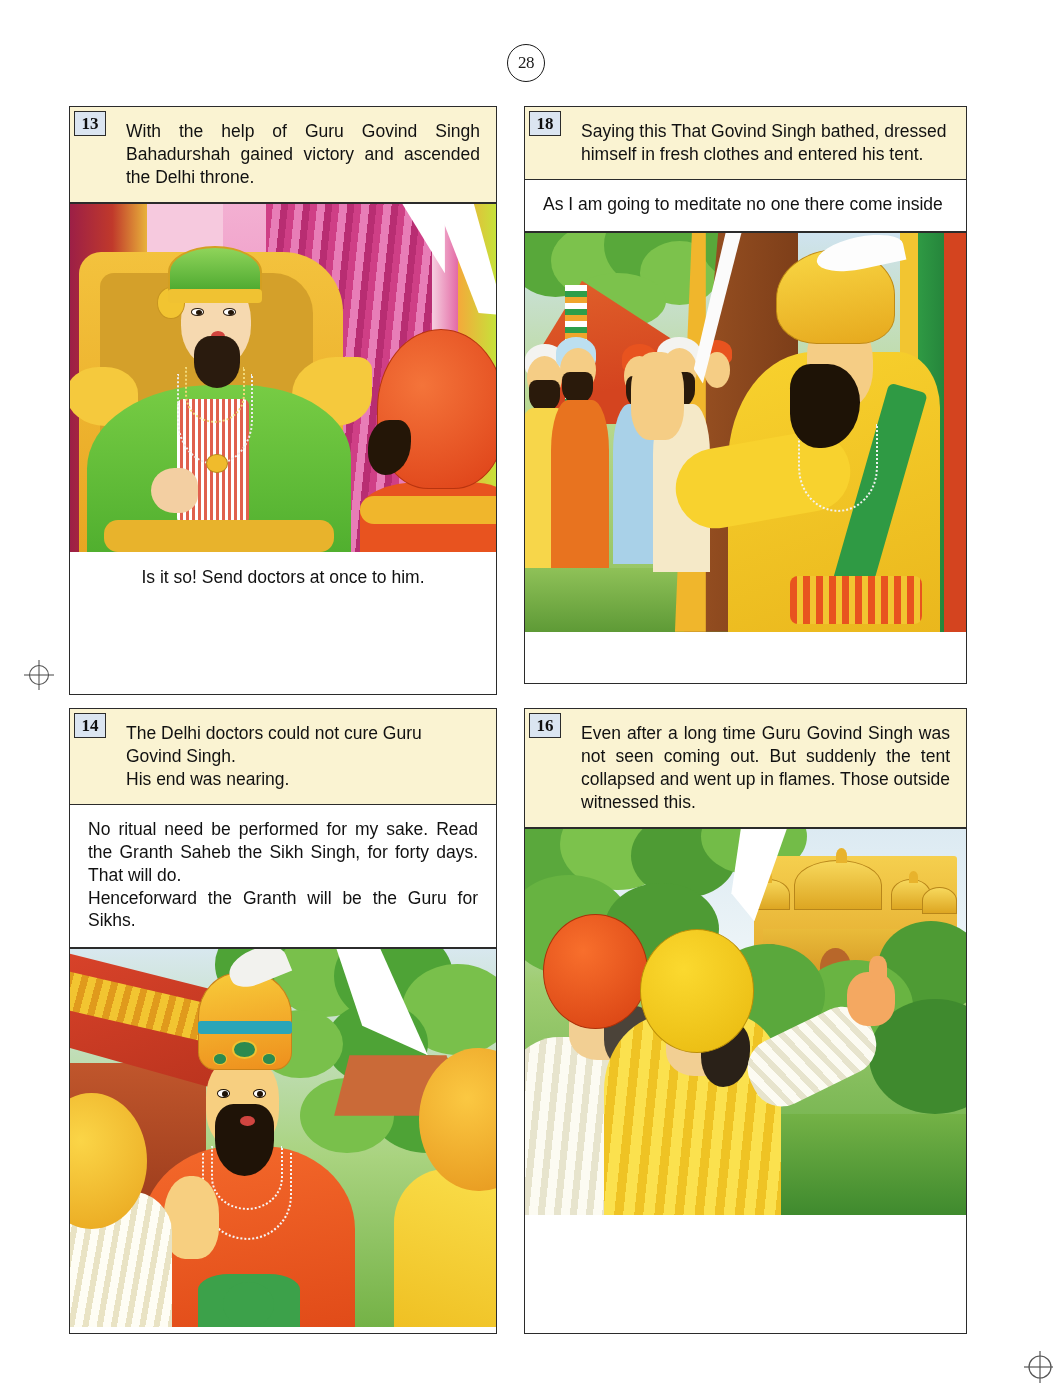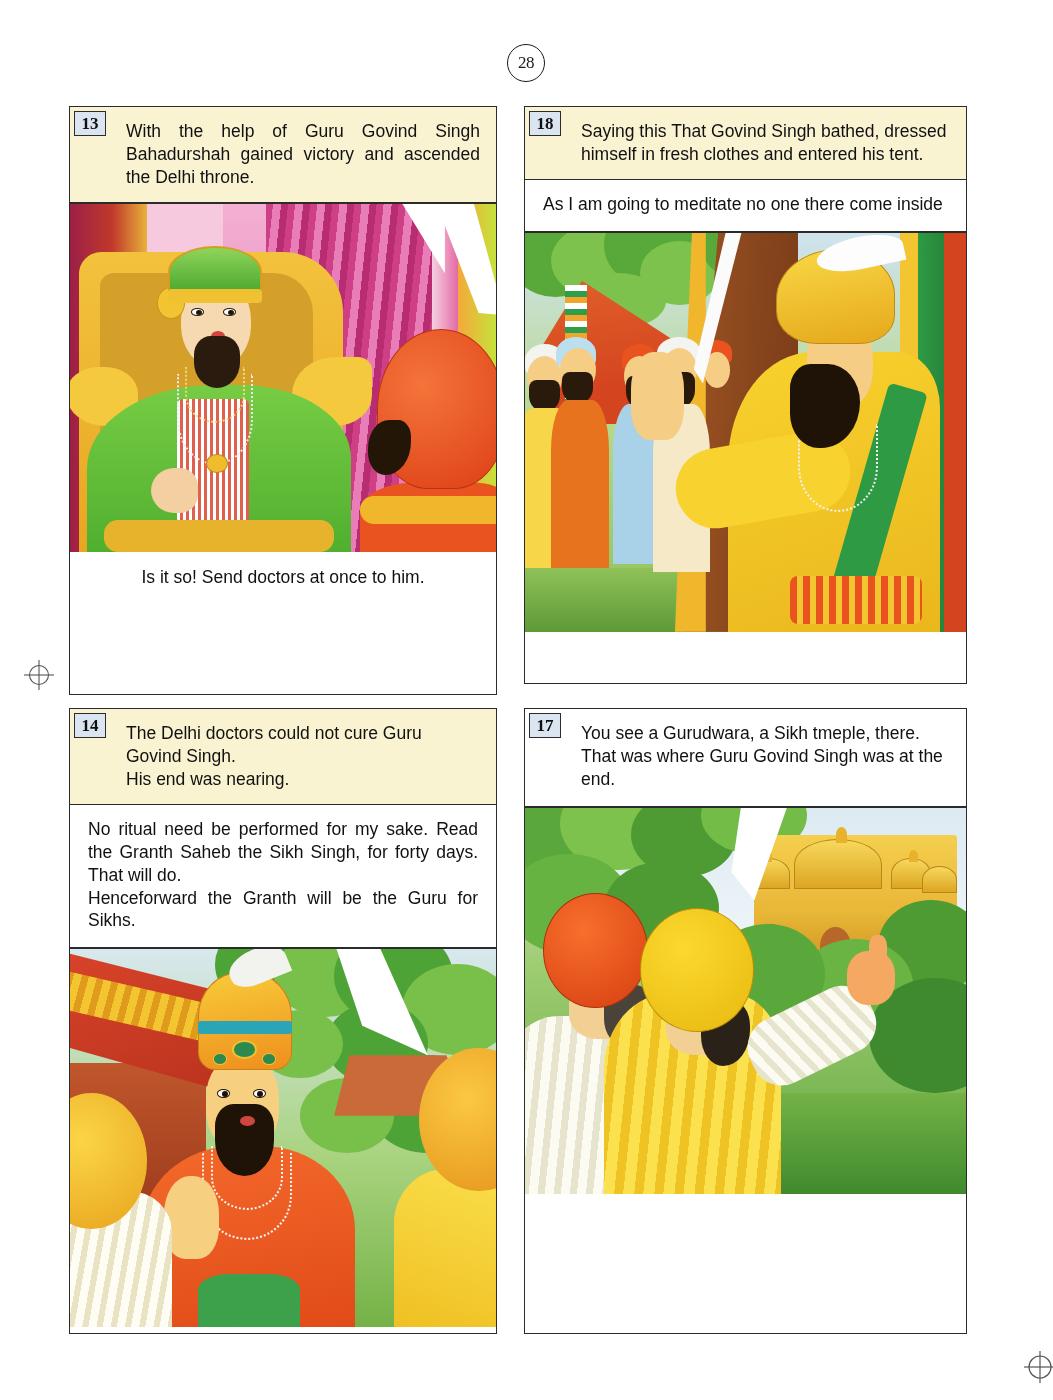--- a/index.html
+++ b/index.html
@@ -535,23 +535,23 @@
         <div class="fg-shawl-l"></div>
         <div class="fg-turb-l"></div>
         <div class="fg-shawl-r"></div>
         <div class="fg-turb-r"></div>
         <div class="tail"></div>
       </div>
     </div>
   </div>
 
   <div class="panel p16">
-    <div class="dialogue badge-pad" style="position:relative;">
-      <span class="badge">17</span>
-      <div class="txt">You see a Gurudwara, a Sikh tmeple, there. That was where Guru Govind Singh was at the end.</div>
+    <div class="caption">
+      <span class="badge">16</span>
+      <div class="txt just">Even after a long time Guru Govind Singh was not seen coming out. But suddenly the tent collapsed and went up in flames. Those outside witnessed this.</div>
     </div>
     <div class="art a16" style="height:387px;">
       <div class="art-inner">
         <div class="sky"></div>
         <div class="tree" style="left:-6%; top:-4%; width:26%; height:24%; background:#5aa83c;"></div>
         <div class="tree" style="left:8%;  top:-8%; width:26%; height:24%; background:#7cc24c;"></div>
         <div class="tree" style="left:24%; top:-4%; width:24%; height:22%; background:#4e9b34;"></div>
         <div class="tree" style="left:40%; top:-8%; width:24%; height:20%; background:#73bc48;"></div>
         <div class="tree" style="left:-4%; top:12%; width:28%; height:26%; background:#67b341;"></div>
         <div class="tree" style="left:18%; top:14%; width:26%; height:24%; background:#4e9b34;"></div>

